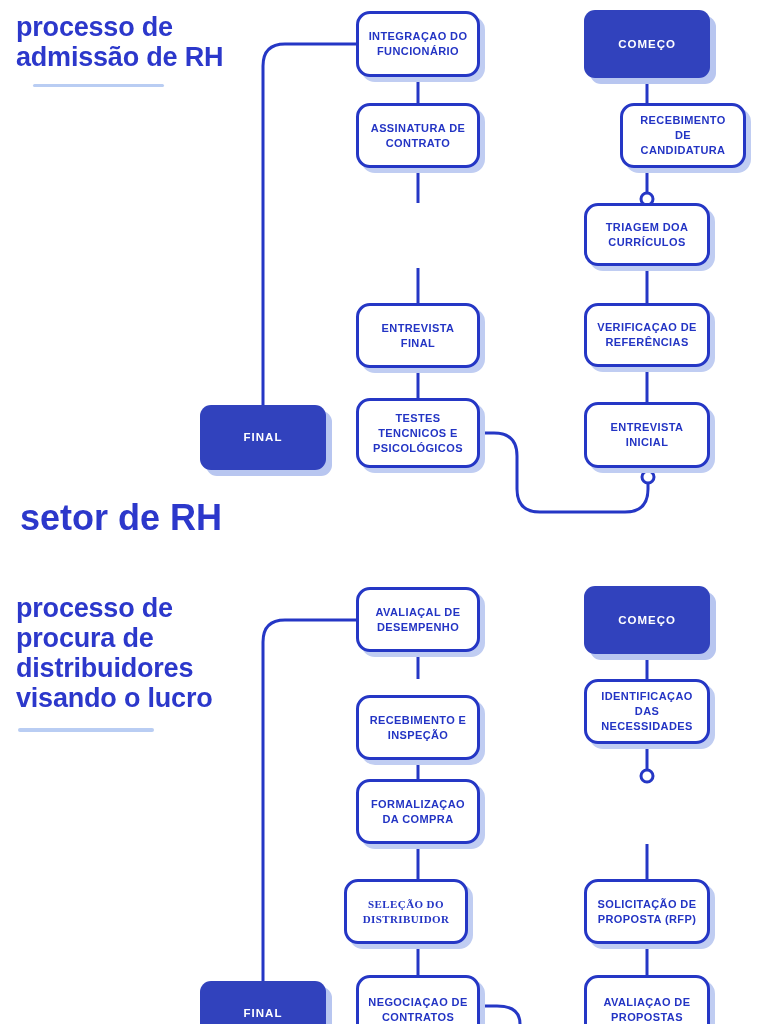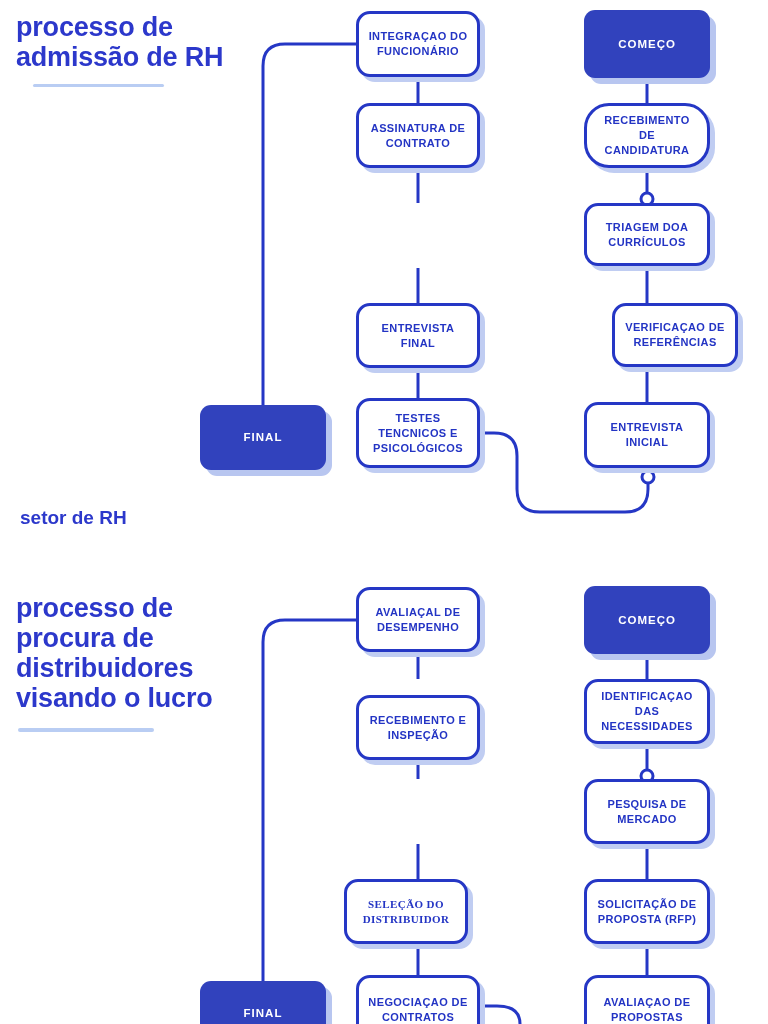--- a/index.html
+++ b/index.html
@@ -7,21 +7,21 @@
     position:relative;width:768px;height:1024px;overflow:hidden;background:#ffffff;
     font-family:"Liberation Sans", sans-serif;
   }
   .flow-title{
     position:absolute;margin:0;color:#2c38cb;font-weight:bold;
     font-size:27px;line-height:30px;letter-spacing:-0.2px;
   }
   .title-rule{position:absolute;background:#b9cdf3;border-radius:2px;}
   .section-title{
     position:absolute;margin:0;color:#2c38cb;font-weight:bold;
-    font-size:19px;line-height:30px;
+    font-size:36px;line-height:30px;
   }
   .node{
     position:absolute;display:flex;align-items:center;justify-content:center;
     text-align:center;box-sizing:border-box;
     background:#ffffff;border:3px solid #2537c5;border-radius:14px;
     box-shadow:5px 5px 0 #c0cdf2;
     color:#2334c4;font-weight:bold;font-size:11px;line-height:15px;
     letter-spacing:0.4px;text-transform:uppercase;padding:4px 8px;
   }
   .node.filled{
@@ -73,38 +73,38 @@
 
   <h1 class="flow-title" style="left:16px;top:12px;width:245px;">processo de admissão de RH</h1>
   <div class="title-rule" style="left:33px;top:84px;width:131px;height:3px;"></div>
 
   <h2 class="section-title" style="left:20px;top:503px;">setor de RH</h2>
 
   <h1 class="flow-title" style="left:16px;top:593px;width:215px;">processo de procura de distribuidores visando o lucro</h1>
   <div class="title-rule" style="left:18px;top:728px;width:136px;height:4px;"></div>
 
   <div class="node filled" style="left:584px;top:10px;width:126px;height:68px;">COMEÇO</div>
-  <div class="node" style="left:584px;top:103px;width:126px;height:65px;border-radius:25px;">RECEBIMENTO DE CANDIDATURA</div>
+  <div class="node" style="left:620px;top:103px;width:126px;height:65px;">RECEBIMENTO DE CANDIDATURA</div>
   <div class="node" style="left:584px;top:203px;width:126px;height:63px;">TRIAGEM DOA CURRÍCULOS</div>
-  <div class="node" style="left:584px;top:303px;width:126px;height:64px;margin-left:28px;">VERIFICAÇAO DE REFERÊNCIAS</div>
+  <div class="node" style="left:584px;top:303px;width:126px;height:64px;">VERIFICAÇAO DE REFERÊNCIAS</div>
   <div class="node" style="left:584px;top:402px;width:126px;height:66px;">ENTREVISTA INICIAL</div>
 
   <div class="node" style="left:356px;top:11px;width:124px;height:66px;">INTEGRAÇAO DO FUNCIONÁRIO</div>
   <div class="node" style="left:356px;top:103px;width:124px;height:65px;">ASSINATURA DE CONTRATO</div>
   <div class="node" style="left:356px;top:303px;width:124px;height:65px;">ENTREVISTA FINAL</div>
   <div class="node" style="left:356px;top:398px;width:124px;height:70px;">TESTES TENCNICOS E PSICOLÓGICOS</div>
 
   <div class="node filled" style="left:200px;top:405px;width:126px;height:65px;">FINAL</div>
 
   <div class="node filled" style="left:584px;top:586px;width:126px;height:68px;">COMEÇO</div>
   <div class="node" style="left:584px;top:679px;width:126px;height:65px;">IDENTIFICAÇAO DAS NECESSIDADES</div>
-  <div class="node" style="left:584px;top:779px;width:126px;height:65px;">PESQUISA DE MERCADO</div>
   <div class="node" style="left:584px;top:879px;width:126px;height:65px;">SOLICITAÇÃO DE PROPOSTA (RFP)</div>
   <div class="node" style="left:584px;top:975px;width:126px;height:70px;">AVALIAÇAO DE PROPOSTAS</div>
 
   <div class="node" style="left:356px;top:587px;width:124px;height:65px;">AVALIAÇAL DE DESEMPENHO</div>
   <div class="node" style="left:356px;top:679px;width:124px;height:65px;margin-top:16px;">RECEBIMENTO E INSPEÇÃO</div>
+  <div class="node" style="left:356px;top:779px;width:124px;height:65px;">FORMALIZAÇAO DA COMPRA</div>
   <div class="node" style="left:344px;top:879px;width:124px;height:65px;font-family:Liberation Serif, serif;">SELEÇÃO DO DISTRIBUIDOR</div>
   <div class="node" style="left:356px;top:975px;width:124px;height:70px;">NEGOCIAÇAO DE CONTRATOS</div>
 
   <div class="node filled" style="left:200px;top:981px;width:126px;height:65px;">FINAL</div>
 
 </div>
 
 </body></html>

